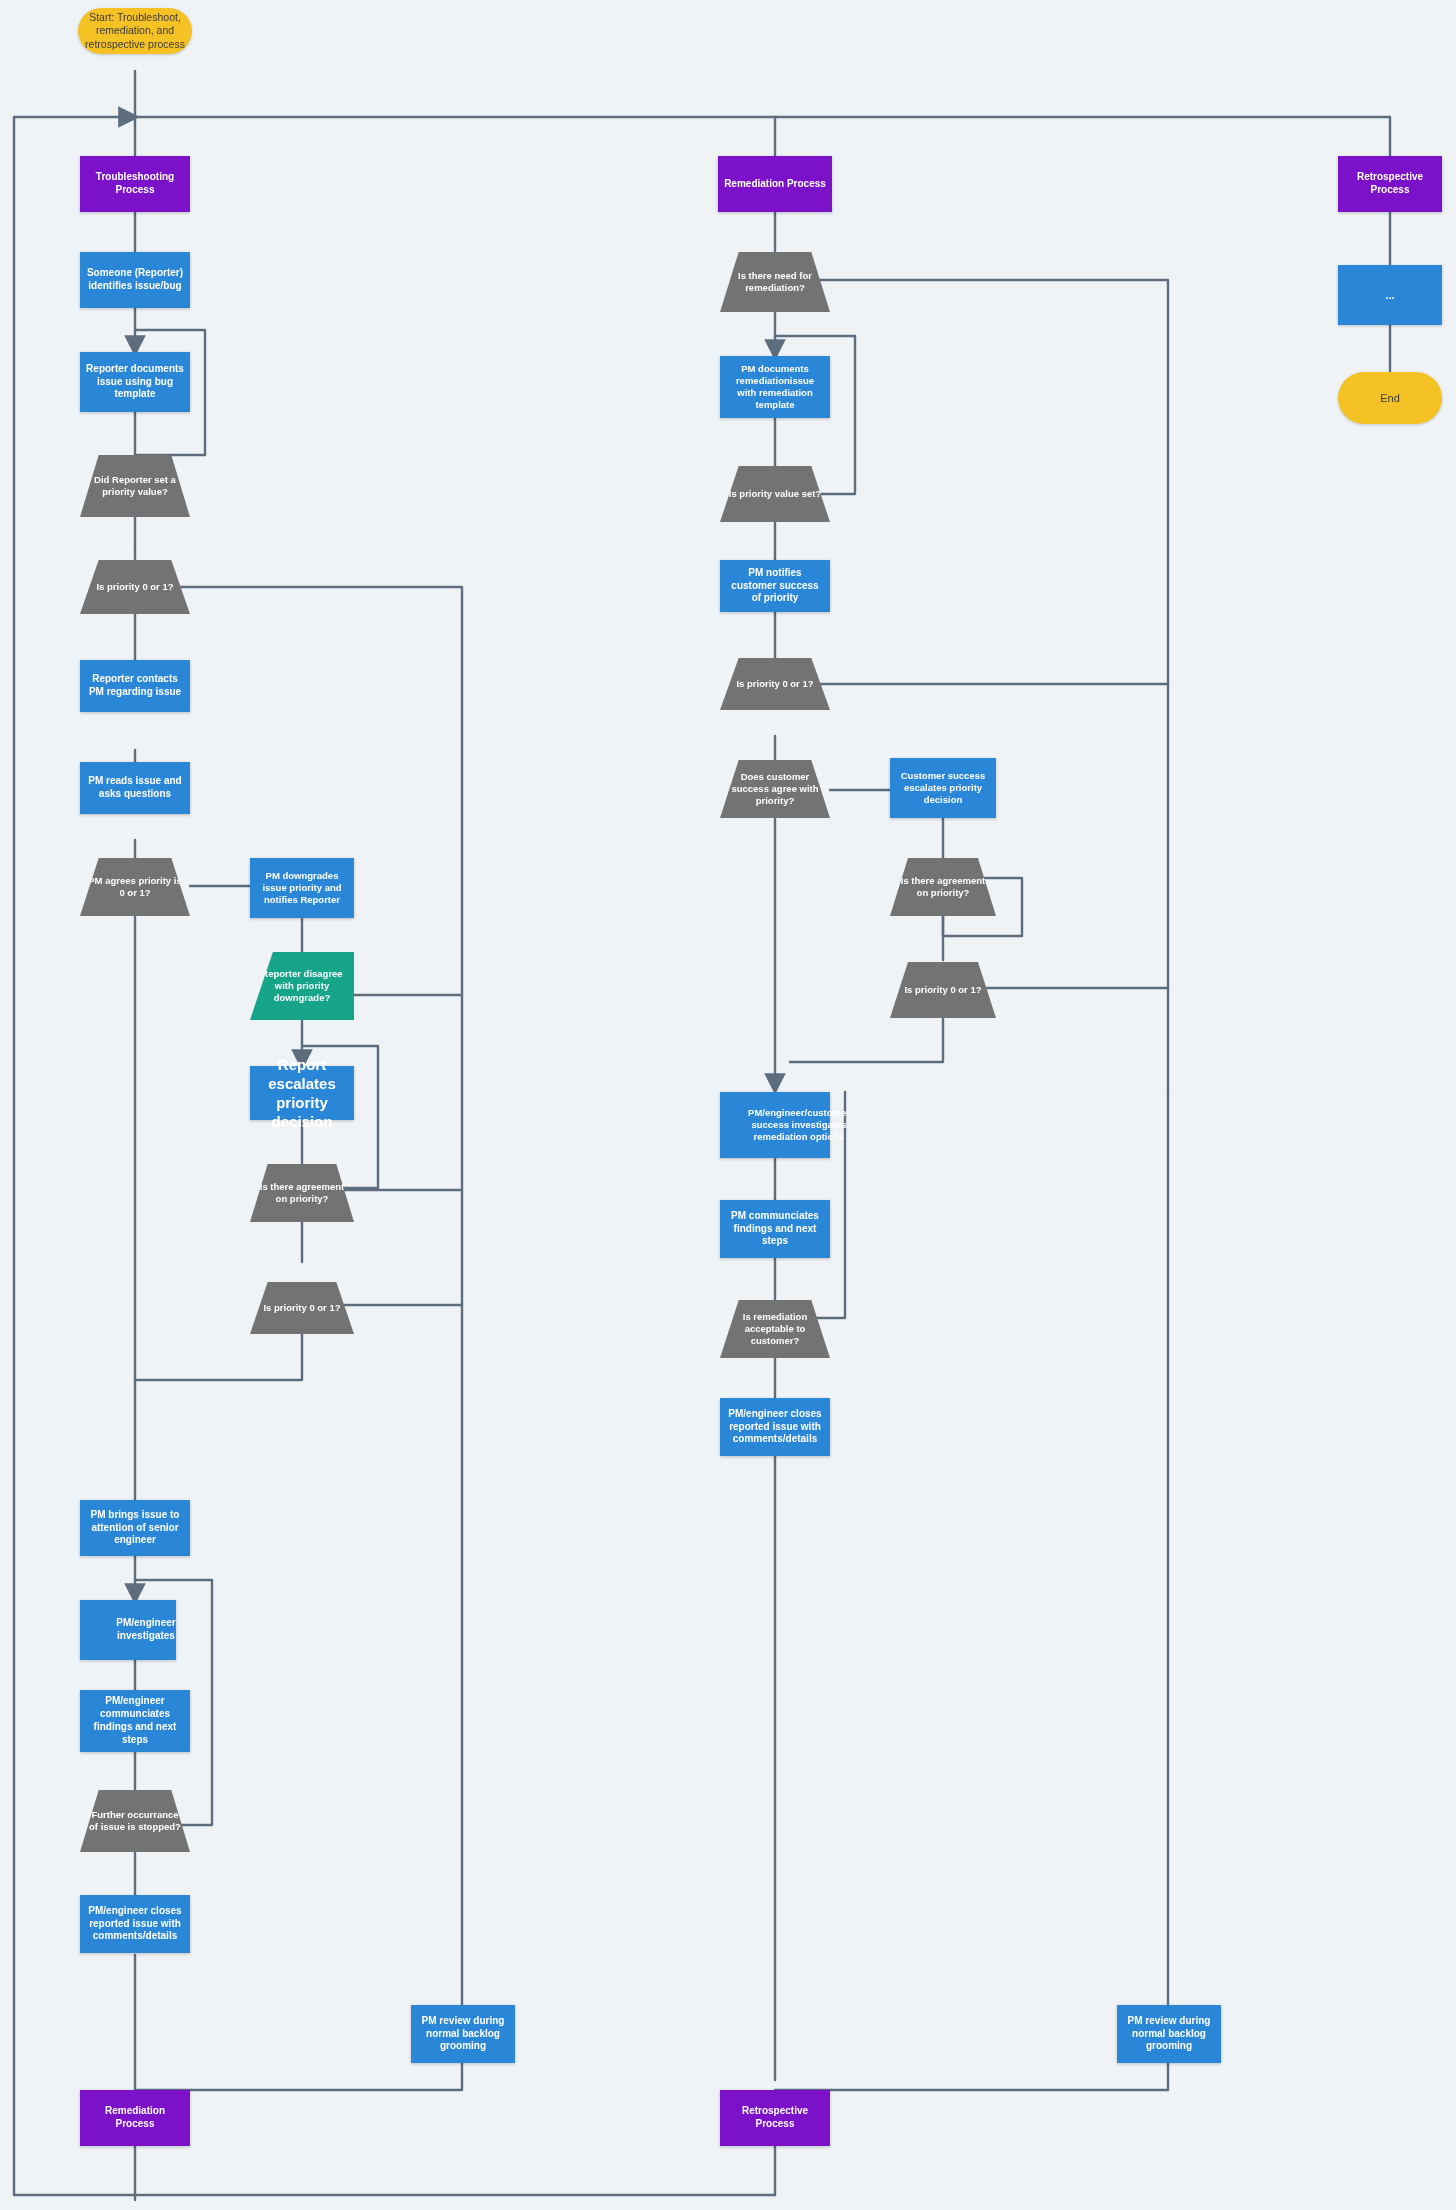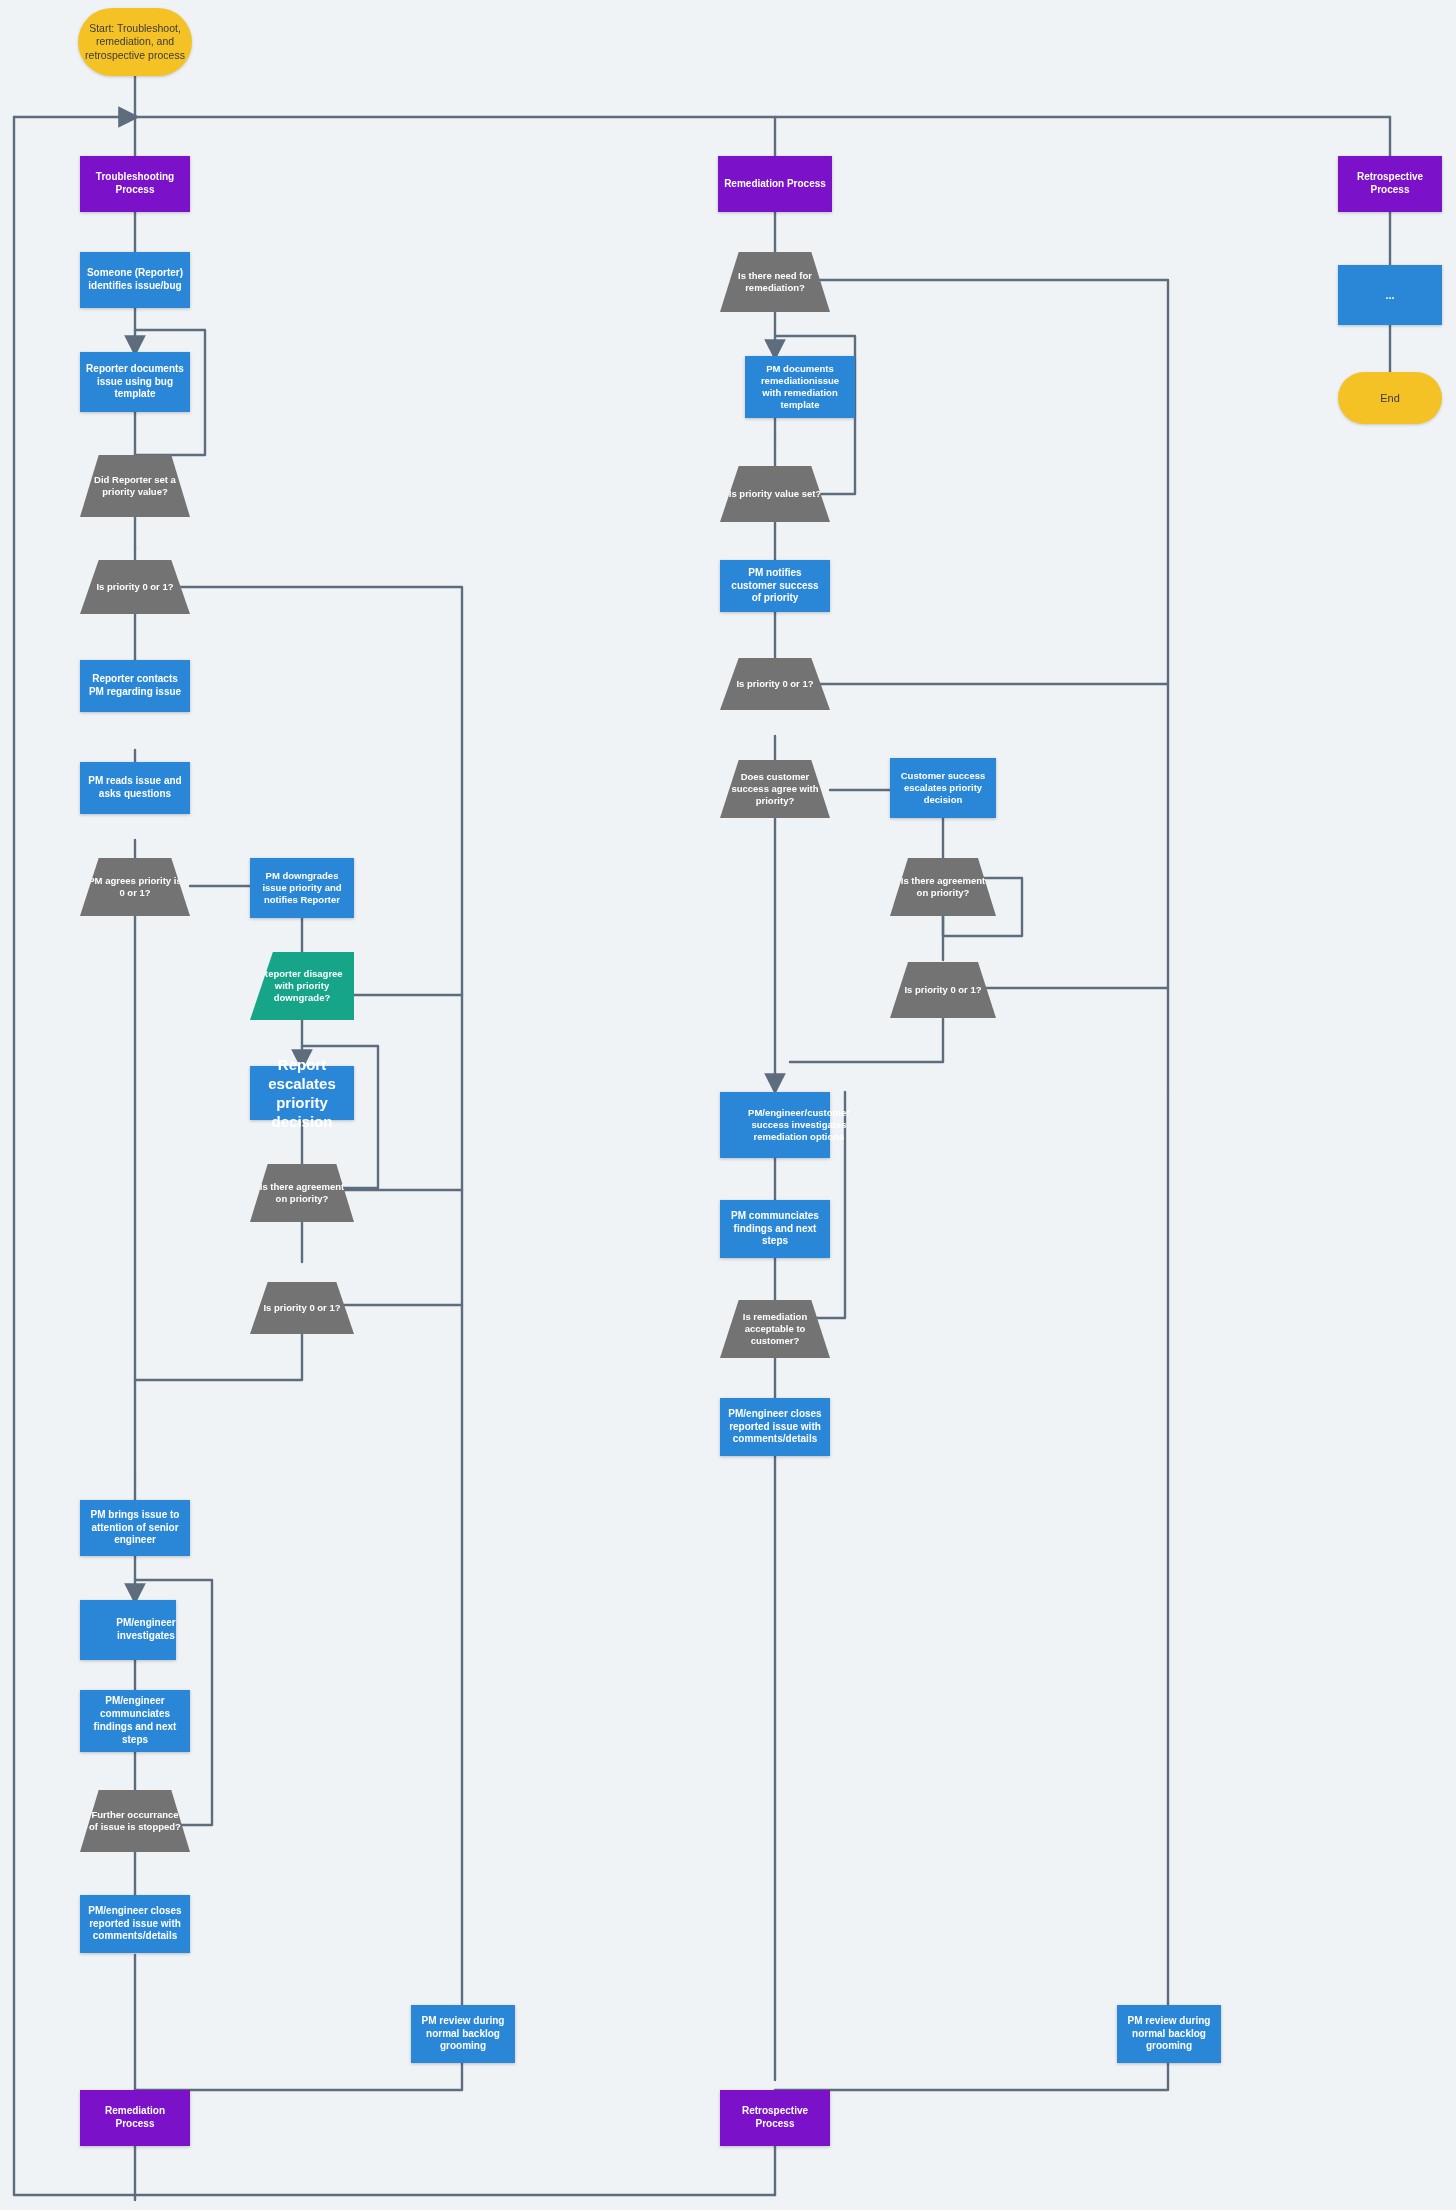--- a/index.html
+++ b/index.html
@@ -114,21 +114,21 @@
       <path d="M1168,1090 L1168,2010"></path>
       <path d="M1168,2060 L1168,2090 L775,2090"></path>
 
       <path d="M775,2145 L775,2195"></path>
 
       <path d="M1390,212 L1390,265"></path>
       <path d="M1390,325 L1390,372"></path>
     </g>
   </svg>
 
-  <div class="node term" style="left:78px;top:8px;width:114px;height:68px;font-size:10.5px;">
+  <div class="node term" style="left:78px;top:8px;width:114px;height:46px;font-size:10.5px;">
     <span class="lbl">Start: Troubleshoot, remediation, and retrospective process</span>
   </div>
 
   <div class="node proc" style="left:80px;top:156px;width:110px;height:56px;font-size:10px;">
     <span class="lbl">Troubleshooting Process</span>
   </div>
   <div class="node proc" style="left:718px;top:156px;width:114px;height:56px;font-size:10px;">
     <span class="lbl">Remediation Process</span>
   </div>
   <div class="node proc" style="left:1338px;top:156px;width:104px;height:56px;font-size:10px;">
@@ -196,21 +196,21 @@
   <div class="node task" style="left:411px;top:2005px;width:104px;height:58px;font-size:10px;">
     <span class="lbl">PM review during normal backlog grooming</span>
   </div>
   <div class="node proc" style="left:80px;top:2090px;width:110px;height:56px;font-size:10px;">
     <span class="lbl">Remediation Process</span>
   </div>
 
   <div class="node dec" style="left:720px;top:252px;width:110px;height:60px;font-size:9.5px;">
     <span class="lbl">Is there need for remediation?</span>
   </div>
-  <div class="node task" style="left:720px;top:356px;width:110px;height:62px;font-size:9.5px;margin-left:25px;">
+  <div class="node task" style="left:720px;top:356px;width:110px;height:62px;font-size:9.5px;">
     <span class="lbl">PM documents remediationissue with remediation template</span>
   </div>
   <div class="node dec" style="left:720px;top:466px;width:110px;height:56px;font-size:9.5px;">
     <span class="lbl">Is priority value set?</span>
   </div>
   <div class="node task" style="left:720px;top:560px;width:110px;height:52px;font-size:10px;">
     <span class="lbl">PM notifies customer success of priority</span>
   </div>
   <div class="node dec" style="left:720px;top:658px;width:110px;height:52px;font-size:9.5px;">
     <span class="lbl">Is priority 0 or 1?</span>

